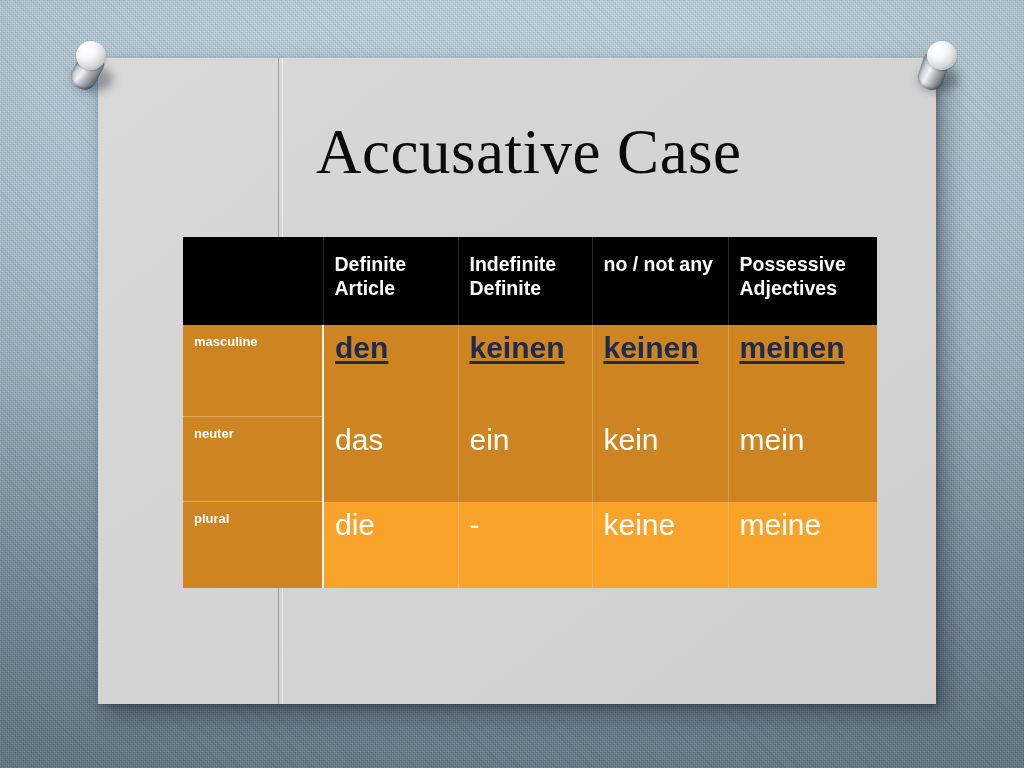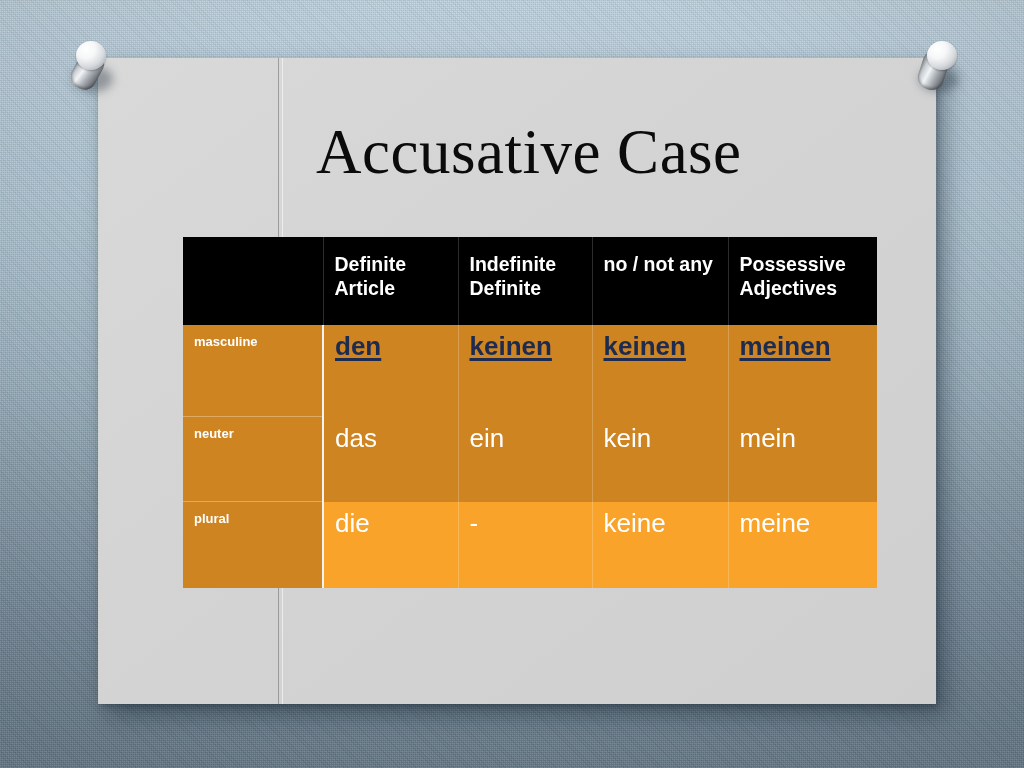--- a/index.html
+++ b/index.html
@@ -121,21 +121,21 @@
     font-size:13px;
     font-weight:bold;
     vertical-align:top;
     padding:9px 0 0 11px;
     border-top:1px solid rgba(255,255,255,0.30);
     border-right:2px solid #f3f3f3;
   }
   tbody tr.r-mas td.rowlabel { border-top:none; }
 
   td.cell {
-    font-size:26px;
+    font-size:30px;
     vertical-align:top;
     padding:6px 0 0 11px;
     color:#ffffff;
     border-right:1px solid rgba(255,255,255,0.22);
   }
   td.cell:last-child { border-right:none; }
 
   tr.dark td.cell  { background:#ce8420; }
   tr.light td.cell { background:#f9a32a; }
 

